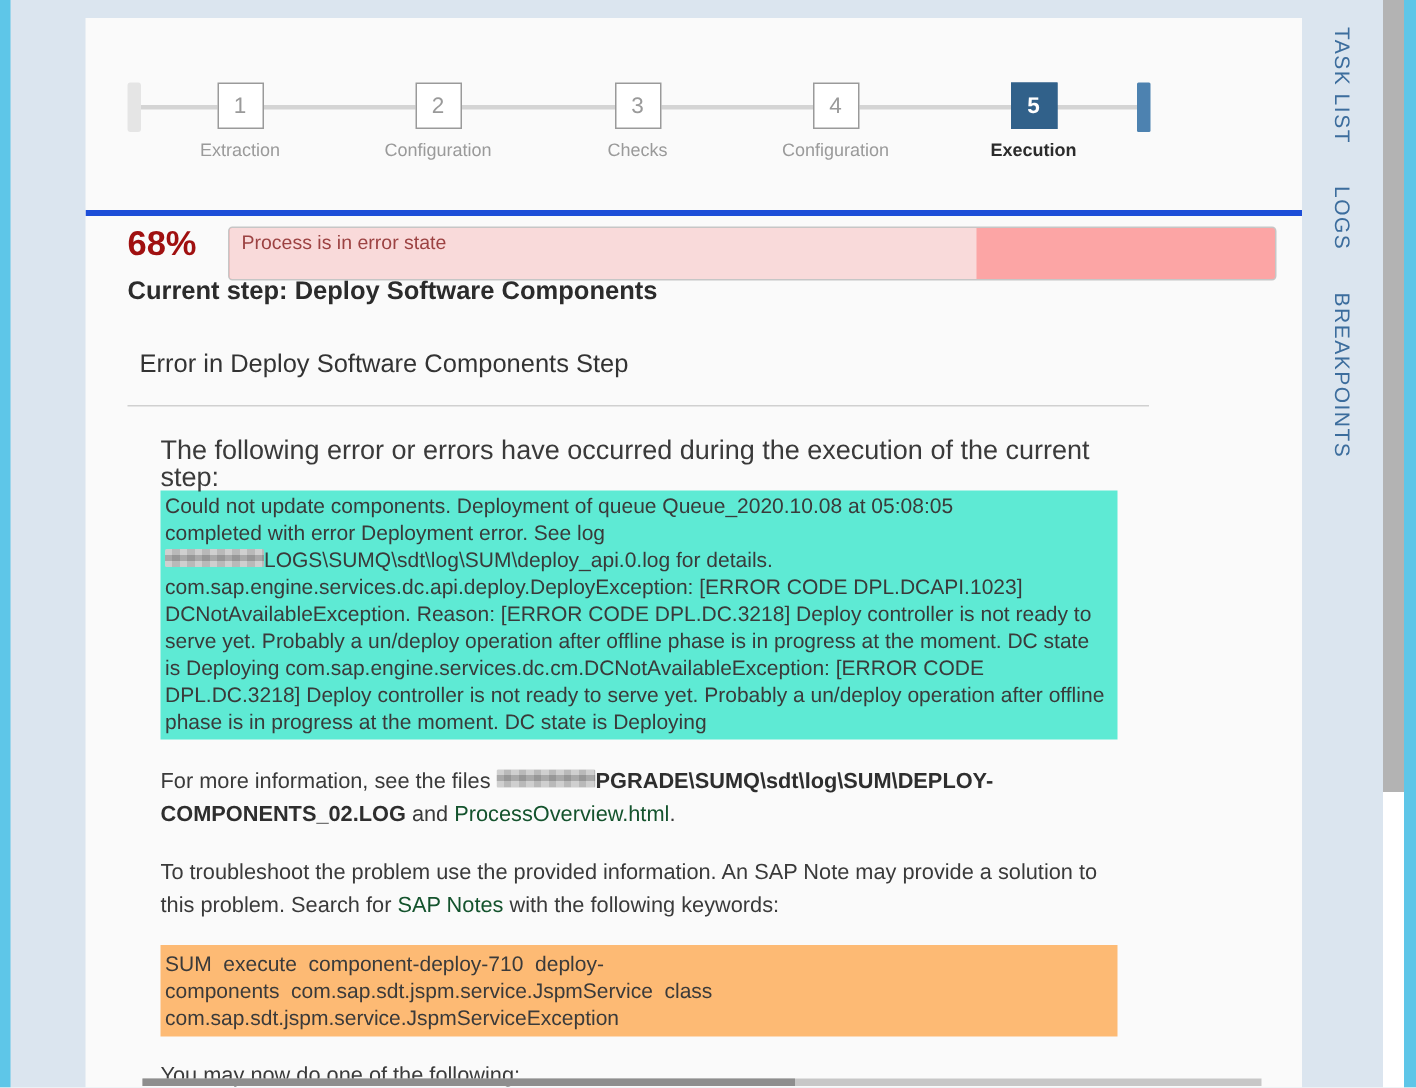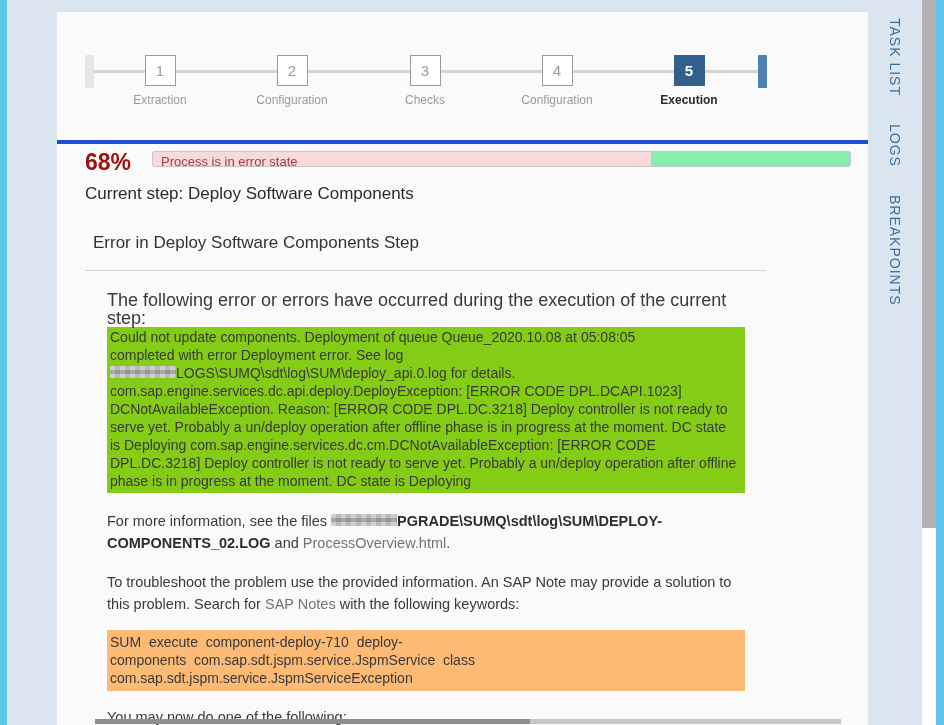--- a/index.html
+++ b/index.html
@@ -39,45 +39,45 @@
     width:31px; height:31px; margin:11px auto 0 auto; background:#ffffff;
     border:1px solid #9a9a9a; color:#9a9a9a; font-size:15px; line-height:29px;
   }
   .step .lbl { margin-top:7px; font-size:12px; color:#9a9a9a; }
   .step.active .box { background:#31618a; border-color:#31618a; color:#fff; font-weight:bold; }
   .step.active .lbl { color:#2b2b2b; font-weight:bold; }
   
   .progress-row { position:relative; border-top:4px solid #1d4ed8; margin-top:12px; height:40px; }
   .pct { position:absolute; left:28px; top:5px; font-size:23px; font-weight:bold; color:#a01010; }
   .pbar {
-    position:absolute; left:95px; right:17px; top:7px; height:16px;
-    background:#86efac; border:1px solid #c6c6c6; border-radius:3px; overflow:hidden;
+    position:absolute; left:95px; right:17px; top:7px; height:36px;
+    background:#fca5a5; border:1px solid #c6c6c6; border-radius:3px; overflow:hidden;
   }
   .pbar .fill { width:71.5%; height:100%; background:#f9dada; }
   .pbar .msg  { position:absolute; left:8px; top:0; line-height:20px; font-size:13px; color:#9c4242; }
-  .current-step { margin:4px 0 0 28px; font-size:17px; font-weight:normal; color:#2b2b2b; }
+  .current-step { margin:4px 0 0 28px; font-size:17px; font-weight:bold; color:#2b2b2b; }
   
   .section-title { margin:29px 0 0 36px; font-size:17px; font-weight:normal; color:#333; }
   .rule { margin:17px 0 0 28px; width:681px; border:none; border-top:1px solid #d0d0d0; }
   .content { margin:20px 0 0 50px; width:638px; font-size:14.5px; color:#3a3a3a; }
   .intro { line-height:18px; font-size:18px; }
   .code-block {
-    background:#84cc16; padding:1px 6px 3px 3px; font-size:14px; line-height:18px;
+    background:#5eead4; padding:1px 6px 3px 3px; font-size:14px; line-height:18px;
     white-space:pre-wrap; word-wrap:break-word;
   }
   .redacted {
     display:inline-block; width:66px; height:12px; vertical-align:baseline;
     background:
       repeating-linear-gradient(90deg, #cfcfcf 0 5px, #b9b9b9 5px 10px),
       repeating-linear-gradient(0deg, rgba(255,255,255,.35) 0 4px, rgba(120,120,120,.35) 4px 8px);
     background-blend-mode: multiply; border-radius:1px;
   }
   .para { margin-top:17px; line-height:22px; }
   .para b { color:#2e2e2e; }
-  a.link { color:#737373; text-decoration:none; cursor:pointer;text-align:right; }
+  a.link { color:#14532d; text-decoration:none; cursor:pointer;text-align:right; }
   .keywords {
     margin-top:15px; background:#fdba74; padding:3px 6px 4px 3px;
     font-size:14px; line-height:18px; white-space:pre-wrap;
   }
   .options-intro { margin-top:16px; line-height:20px; }
   .options { margin:13px 0 0 0; padding-left:40px; }
   .options li { line-height:20px; }
   .options li .it { font-style:italic; }
   
   .hscroll-track { position:absolute; left:95px; bottom:1px; width:746px; height:5px; background:#c7c7c7; }

